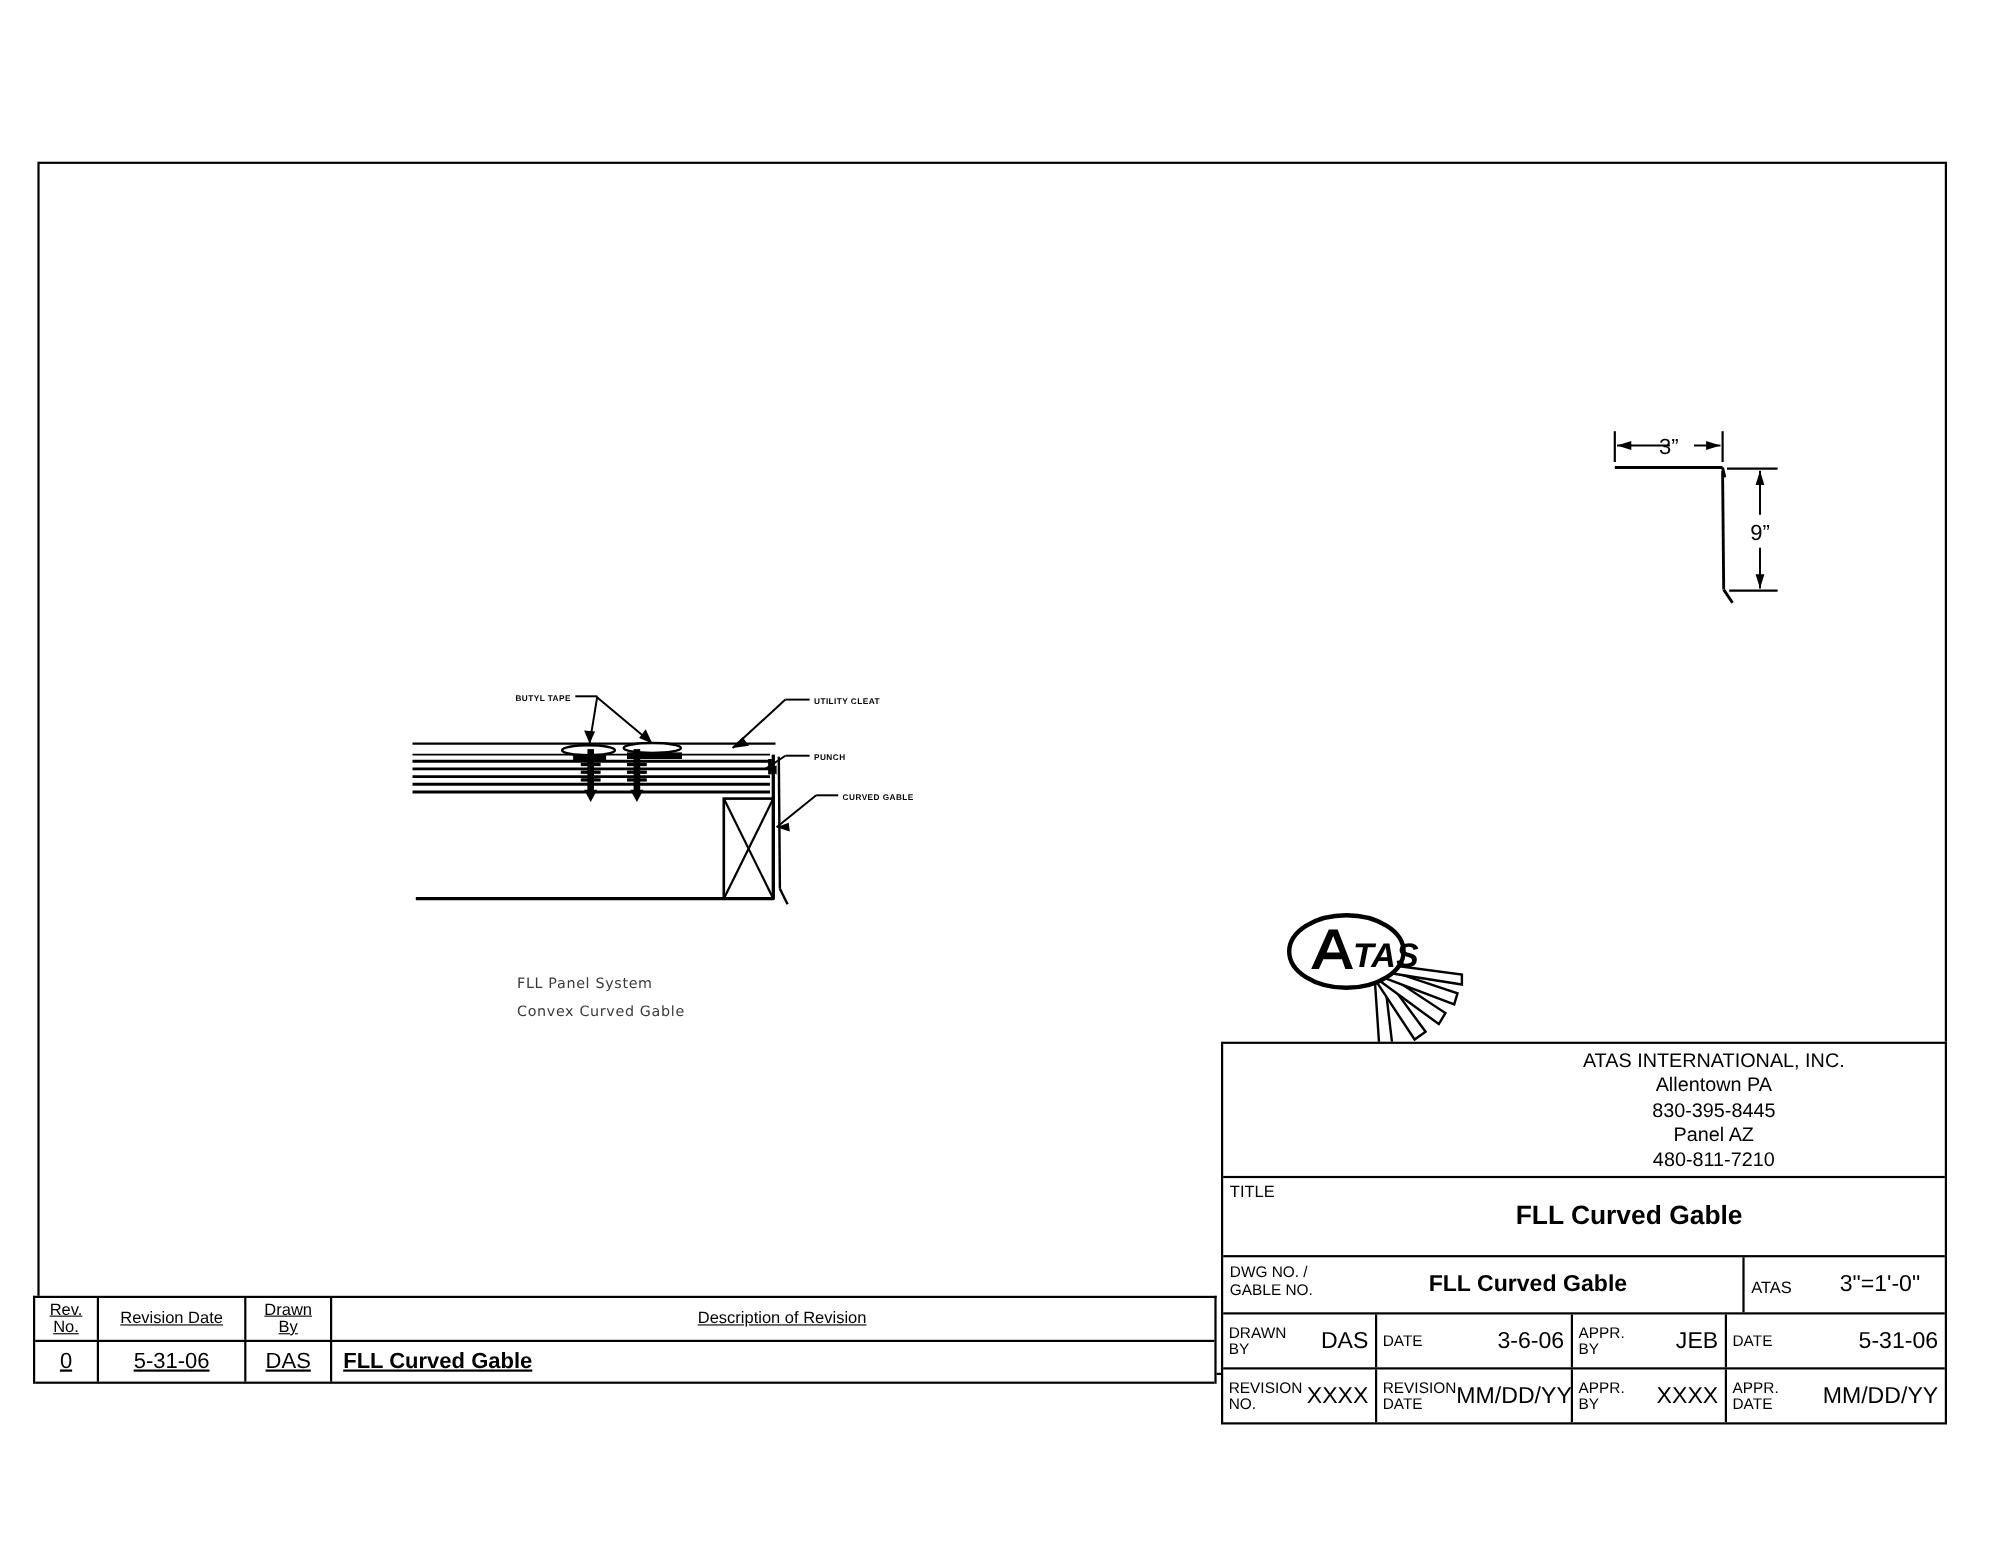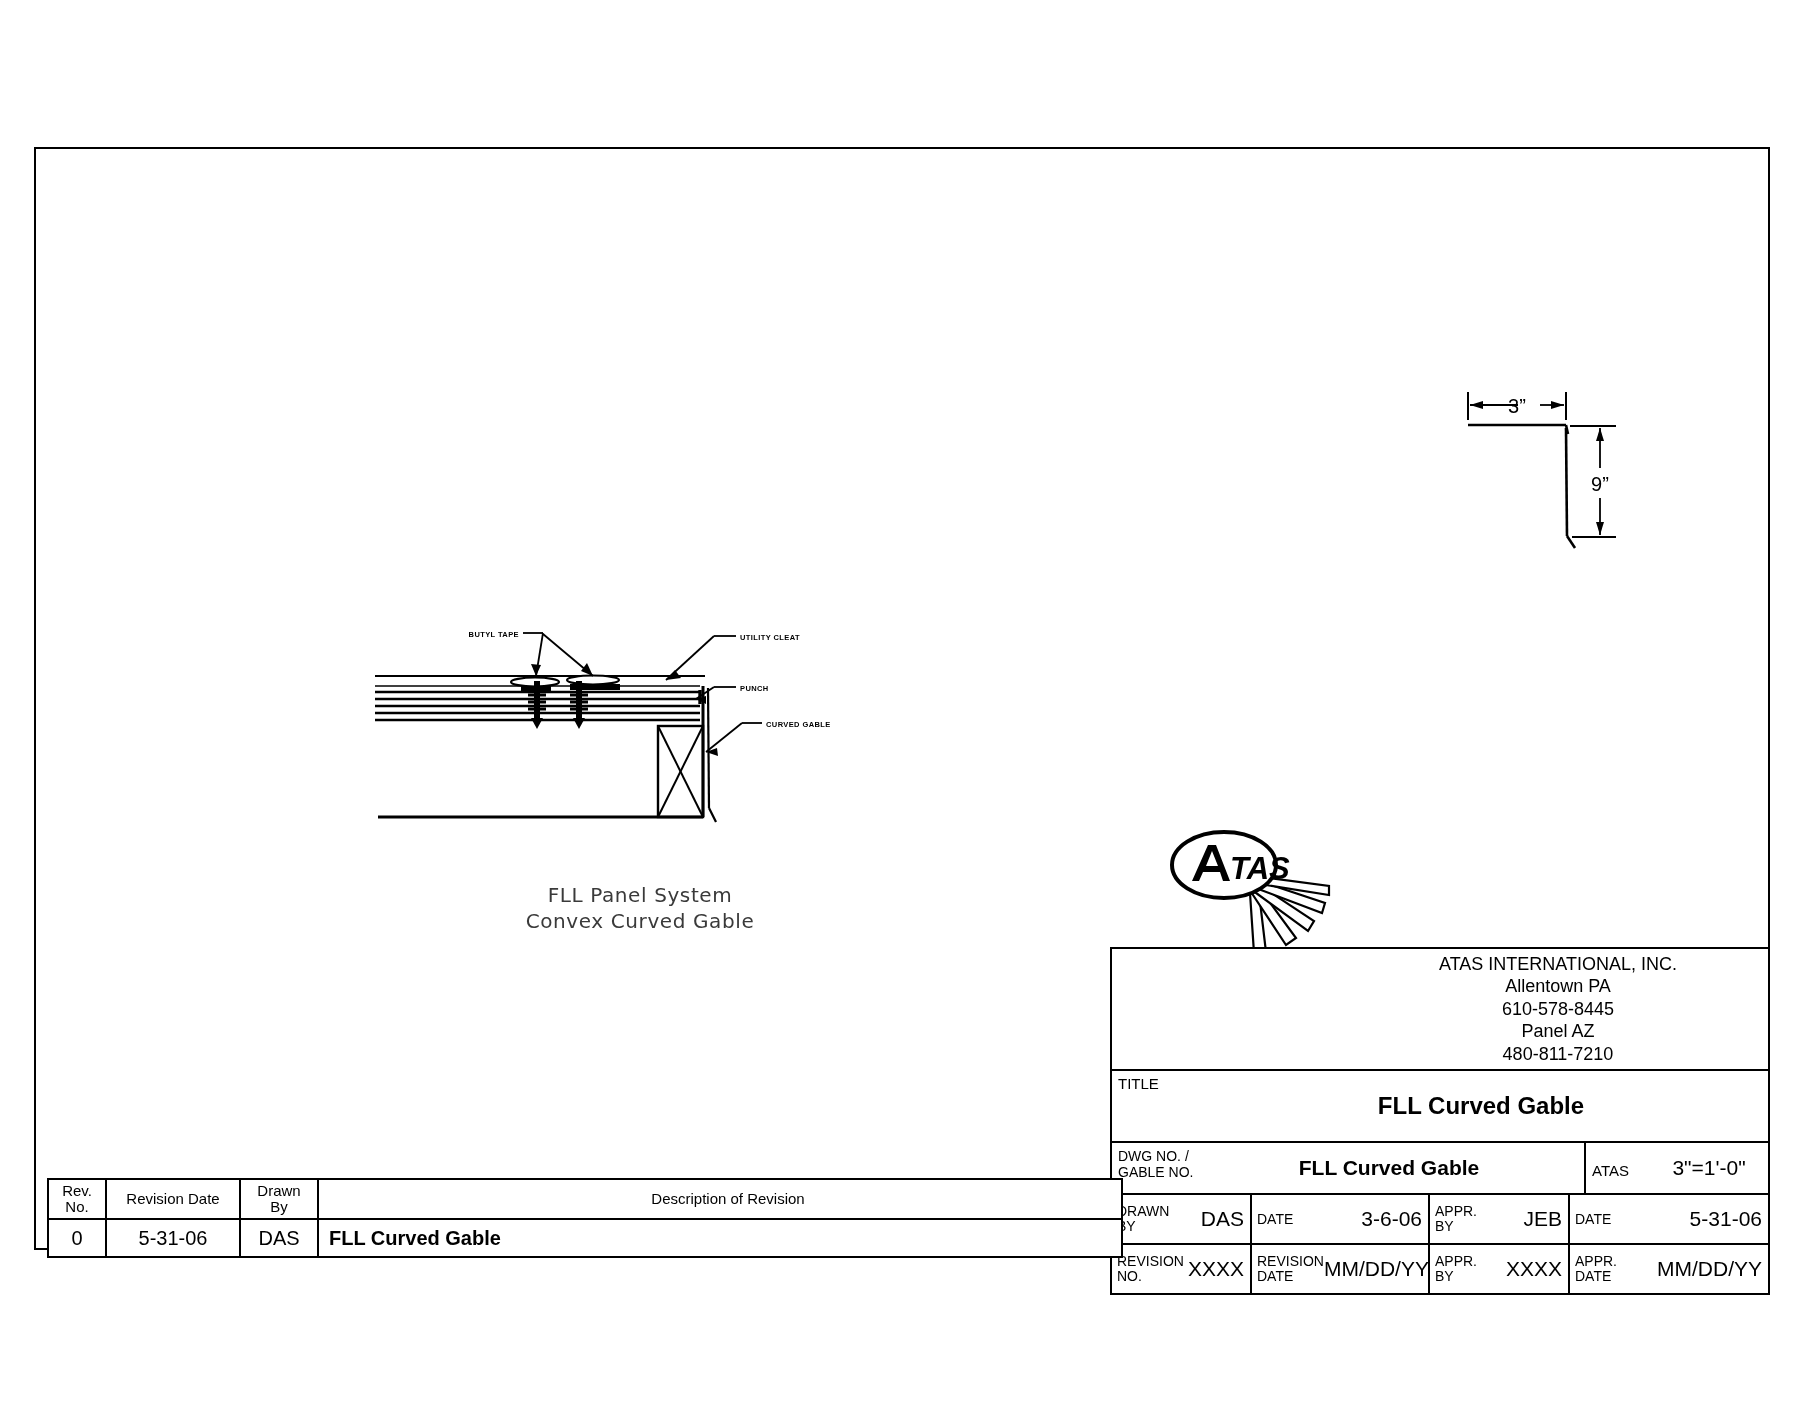--- a/index.html
+++ b/index.html
@@ -37,26 +37,25 @@
     pointer-events: none;
   }
 
   
   #panel-note {
     position: absolute;
     left: 470px;
     top: 882px;
     width: 340px;
     font-family: "DejaVu Sans", sans-serif;
-    font-size: 20px;
+    font-size: 13px;
     line-height: 26px;
     color: #3a3a3a;
     letter-spacing: 0.6px;
     white-space: pre-line;
-    text-align: center;
   }
 
   
   #title-block {
     position: absolute;
     left: 1110px;
     top: 947px;
     width: 660px;
     border: 2px solid #000;
     box-sizing: border-box;
@@ -140,27 +139,28 @@
     font-size: 21px;
   }
   .c-drawn   { width: 138px; }
   .c-date    { width: 178px; }
   .c-appr    { width: 140px; }
   .c-date2   { flex: 1; }
 
   
   #revision-table {
     position: absolute;
-    left: 47px;
+    left: 30px;
     top: 1178px;
     width: 1076px;
     border: 2px solid #000;
     border-bottom: none;
     box-sizing: border-box;
     background: #fff;
+    text-decoration: underline;
   }
   .rev-row { display: flex; }
   .rev-row.head { height: 38px; }
   .rev-row.body { height: 36px; border-top: 2px solid #000; border-bottom: 2px solid #000; }
   .rev-cell {
     display: flex;
     align-items: center;
     justify-content: center;
     box-sizing: border-box;
     font-size: 15px;
@@ -317,21 +317,21 @@
 <div id="panel-note">FLL Panel System
 Convex Curved Gable</div>
 
 <div id="title-block">
 
   <div class="tb-row" id="tb-company-row">
     <div id="tb-logo-cell"></div>
     <div id="tb-company-cell">
       <div>ATAS INTERNATIONAL, INC.</div>
       <div>Allentown PA</div>
-      <div>610-578-8445</div>
+      <div>830-395-8445</div>
       <div>Panel AZ</div>
       <div>480-811-7210</div>
     </div>
   </div>
 
   <div class="tb-row" id="tb-title-row">
     <div class="tb-label" id="tb-title-label">TITLE</div>
     <div class="tb-value" id="tb-title-value">FLL Curved Gable</div>
   </div>
 

